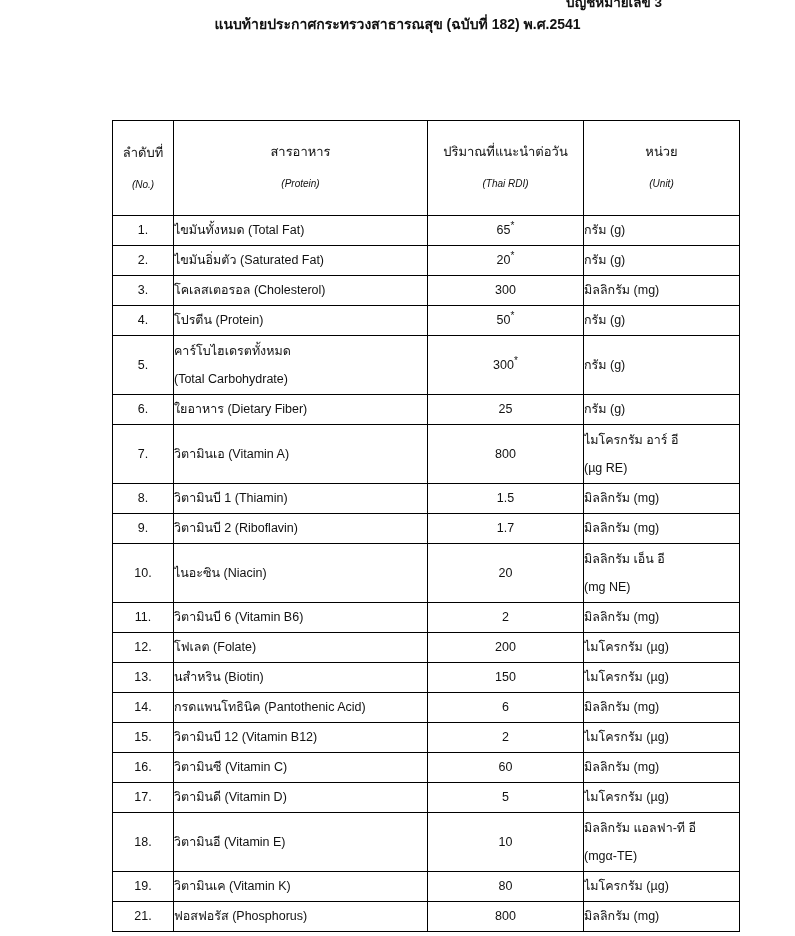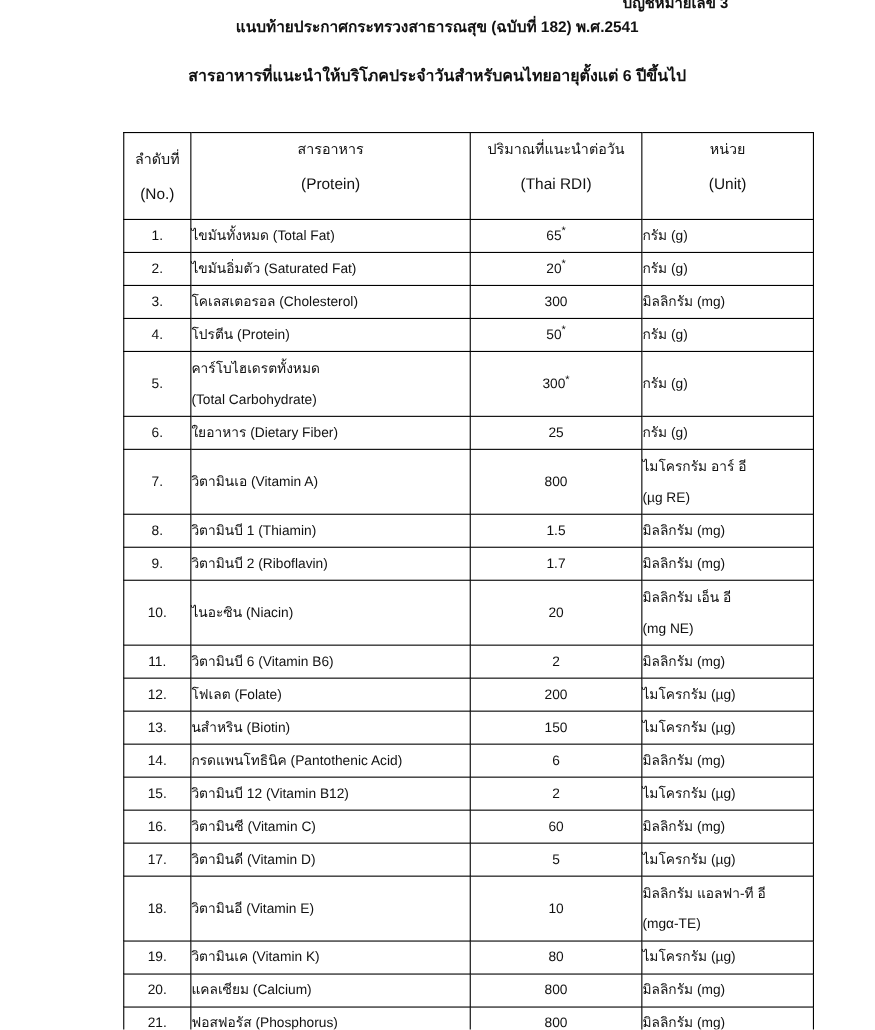--- a/index.html
+++ b/index.html
@@ -92,28 +92,29 @@
   thead td {
     height: 74px;
     text-align: center;
     font-weight: 700;
     font-size: 13px;
     line-height: 21px;
     padding: 4px 2px;
   }
   thead td .th-sub {
     font-weight: 400;
-    font-size: 14px;
+    font-size: 10px;
+    font-style: italic;
   }
   thead td.th-no {
     vertical-align: middle;
   }
   thead td.th-nut, thead td.th-amt, thead td.th-unit {
     vertical-align: top;
-    padding-top: 4px;
+    padding-top: 20px;
   }
 
   
   tbody td {
     height: 29px;
     line-height: 17px;
     padding: 3px 2px;
   }
   td.no-cell {
     text-align: center;
@@ -150,21 +151,20 @@
   }
 </style>
 </head>
 <body>
 
 <div class="page">
 
   <div class="doc-header">
     <div class="line-ref">บัญชีหมายเลข 3</div>
     <div class="line-decree">แนบท้ายประกาศกระทรวงสาธารณสุข (ฉบับที่ 182) พ.ศ.2541</div>
-    <div class="line-title">สารอาหารที่แนะนำให้บริโภคประจำวันสำหรับคนไทยอายุตั้งแต่ 6 ปีขึ้นไป</div>
   </div>
 
   <div class="table-wrap">
     <table class="rdi">
       <colgroup>
         <col class="c-no">
         <col class="c-nut">
         <col class="c-amt">
         <col class="c-unit">
       </colgroup>
@@ -297,26 +297,20 @@
             <td class="amt-cell"><span>10</span></td>
             <td class="unit-cell"><span>มิลลิกรัม แอลฟา-ที อี</span><span class="l2">(mgα-TE)</span></td>
           </tr>
           <tr>
             <td class="no-cell">19.</td>
             <td class="nut-cell"><span>วิตามินเค (Vitamin K)</span></td>
             <td class="amt-cell"><span>80</span></td>
             <td class="unit-cell"><span>ไมโครกรัม (µg)</span></td>
           </tr>
           <tr>
-            <td class="no-cell">20.</td>
-            <td class="nut-cell"><span>แคลเซียม (Calcium)</span></td>
-            <td class="amt-cell"><span>800</span></td>
-            <td class="unit-cell"><span>มิลลิกรัม (mg)</span></td>
-          </tr>
-          <tr>
             <td class="no-cell">21.</td>
             <td class="nut-cell"><span>ฟอสฟอรัส (Phosphorus)</span></td>
             <td class="amt-cell"><span>800</span></td>
             <td class="unit-cell"><span>มิลลิกรัม (mg)</span></td>
           </tr>
         </tbody>
     </table>
   </div>
 
 </div>

